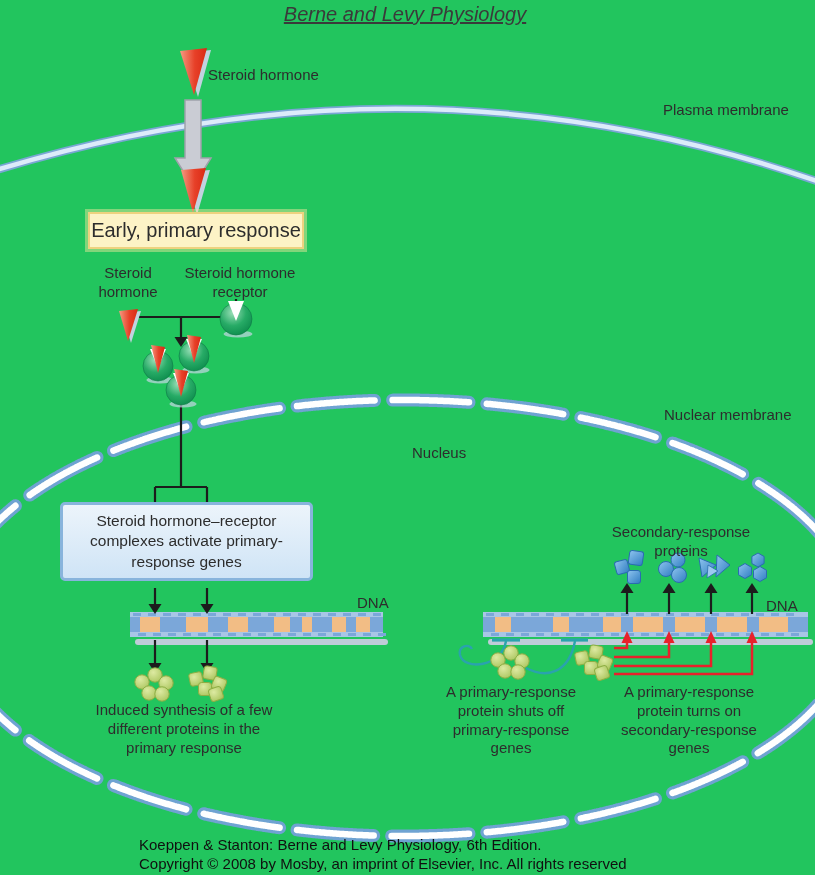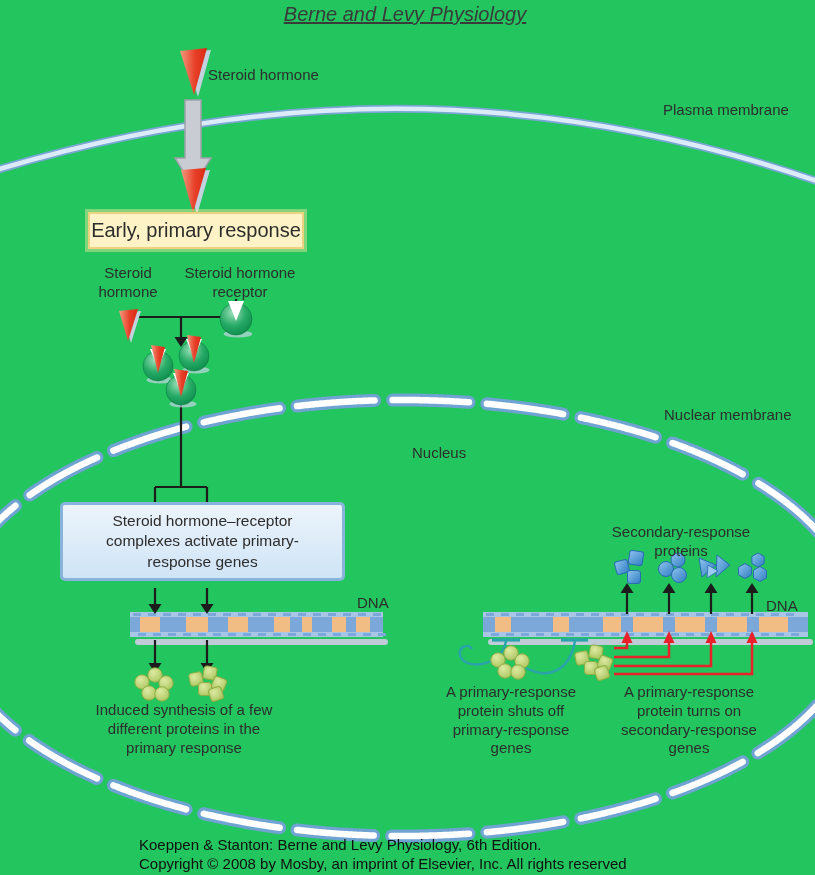--- a/index.html
+++ b/index.html
@@ -11,21 +11,21 @@
   .title{position:absolute;left:405px;top:3px;transform:translateX(-50%);
          font-size:20px;font-style:italic;text-decoration:underline;color:#3a3a3a;white-space:nowrap;}
   .box-yellow{position:absolute;left:88px;top:212px;width:212px;height:33px;
          background:var(--box-yellow-bg,#fdf3c6);border:2px solid var(--box-yellow-border,#eed27f);
          border-radius:0;box-shadow:0 0 0 3px rgba(250,232,160,.45);
          display:flex;align-items:center;justify-content:center;font-size:20px;}
   .box-blue{position:absolute;left:60px;top:502px;width:231px;height:73px;
          background:linear-gradient(180deg,#ecf4fb,#cfe4f6);
          border:3px solid var(--box-blue-border,#88b4dc);border-radius:5px;
          display:flex;align-items:center;justify-content:center;text-align:center;
-         font-size:15.5px;line-height:1.32;padding:0 24px;}
+         font-size:15.5px;line-height:1.32;padding:0 8px;}
   .footer{position:absolute;left:139px;top:835px;font-size:15px;line-height:1.28;color:#101010;}
 </style>
 </head>
 <body>
 
 <div class="stage">
 
   <svg id="art" width="815" height="875" viewBox="0 0 815 875">
     <defs>
       <linearGradient id="redG" x1="0" y1="0" x2="1" y2="0">

